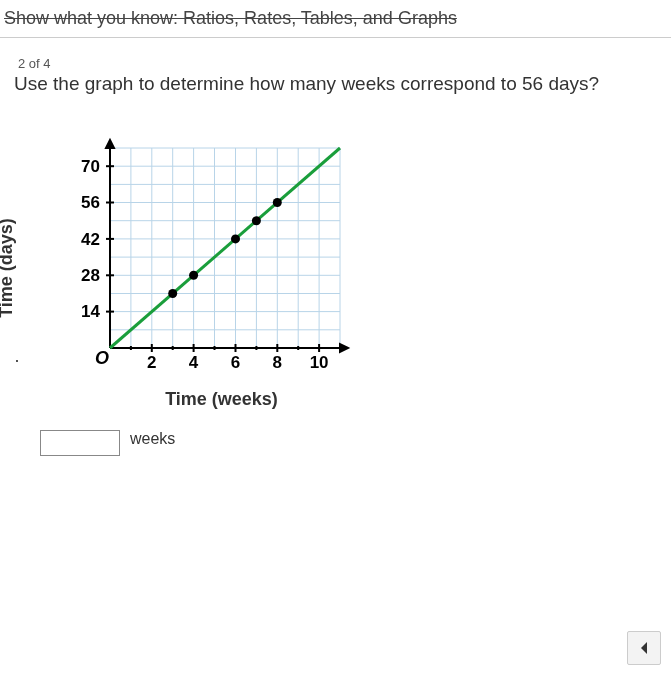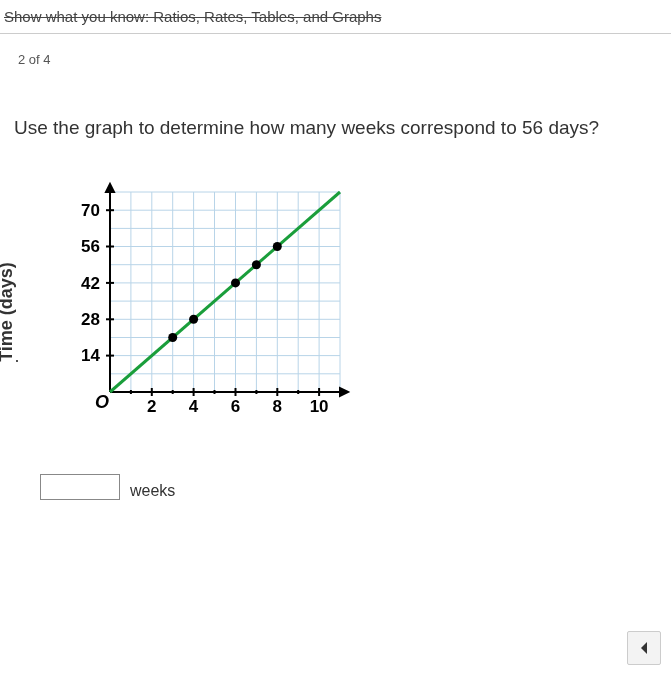--- a/index.html
+++ b/index.html
@@ -6,39 +6,38 @@
   body {
     font-family: Arial, Helvetica, sans-serif;
     width: 671px;
     height: 675px;
     background: #fff;
     color: #333;
     position: relative;
     overflow: hidden;
   }
   .section-header {
-    font-size: 15px;
+    font-size: 18px;
     color: #444;
     padding: 8px 0 8px 4px;
     text-decoration: line-through;
     border-bottom: 1px solid #ccc;
     margin-bottom: 18px;
   }
   .progress {
     font-size: 13px;
     color: #555;
     padding-left: 18px;
   }
   .question {
     font-size: 19px;
     color: #333;
     padding-left: 14px;
     margin-bottom: 30px;
     line-height: 1.4;
-    margin-top: 48px;
   }
   .chart-wrap {
     position: relative;
     width: 330px;
     height: 280px;
     margin-left: 40px;
   }
   .ylabel {
     position: absolute;
     left: -34px;
@@ -52,21 +51,21 @@
     position: absolute;
     left: 55%;
     bottom: -2px;
     transform: translateX(-50%);
     font-weight: bold;
     font-size: 18px;
   }
   .chart-svg { display: block; }
   .answer-row {
     display: flex;
-    align-items: flex-end;
+    align-items: flex-start;
     gap: 10px;
     margin-left: 40px;
     margin-top: 22px;
   }
   .answer-input {
     width: 80px;
     height: 26px;
     border: 1px solid #888;
     font-size: 14px;
     padding: 2px 4px;
@@ -104,20 +103,21 @@
 <div class="section-header">Show what you know: Ratios, Rates, Tables, and Graphs</div>
 
 <div class="progress">2 of 4</div>
 
 <div class="question">Use the graph to determine how many weeks correspond to 56 days?</div>
 
 <span class="bullet">·</span>
 
 <div class="chart-wrap">
   <div class="ylabel">Time (days)</div>
+  <div class="xlabel">Time (weeks)</div>
   <svg class="chart-svg" width="330" height="280">
 
     <defs></defs>
 
     <g stroke="#b8d4e8" stroke-width="1">
 
       <line x1="90.9" y1="20" x2="90.9" y2="220"></line>
         <line x1="111.8" y1="20" x2="111.8" y2="220"></line>
       <line x1="132.7" y1="20" x2="132.7" y2="220"></line>
         <line x1="153.6" y1="20" x2="153.6" y2="220"></line>

